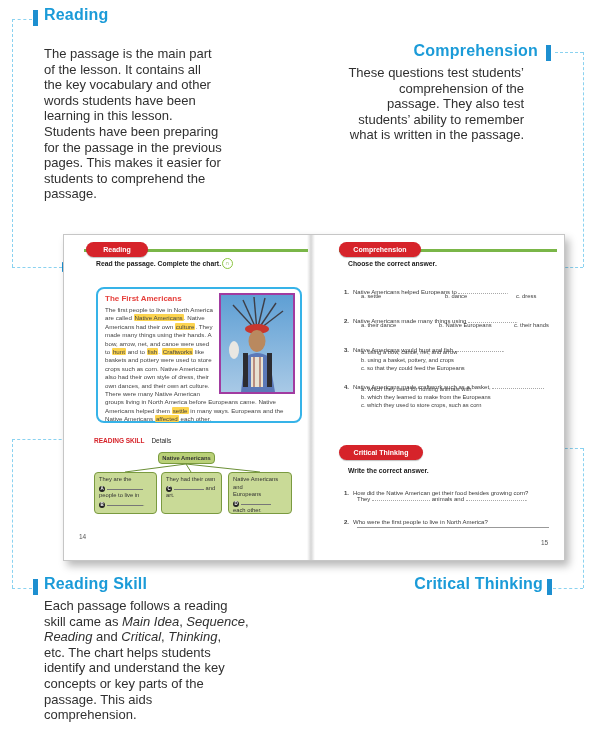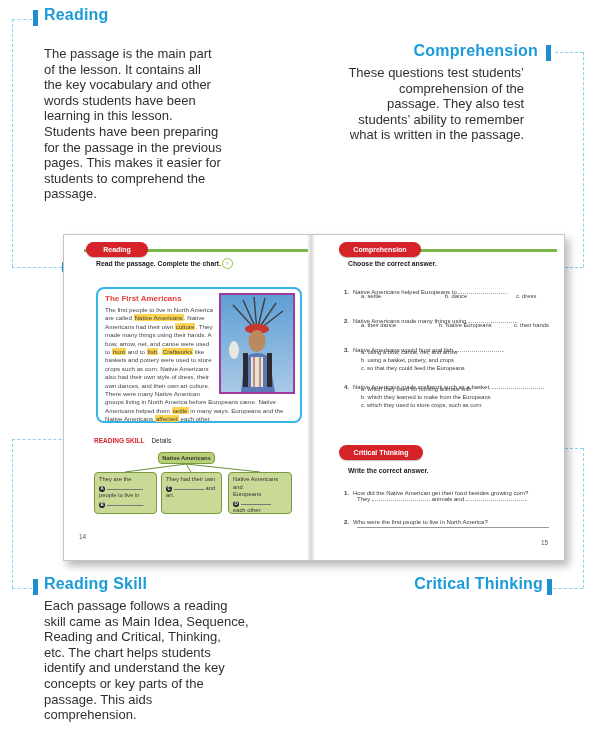--- a/index.html
+++ b/index.html
@@ -3,21 +3,21 @@
 <meta charset="utf-8">
 <style>
   html,body{margin:0;padding:0;background:#fff;}
   .page{position:relative;width:600px;height:741px;background:#fff;overflow:hidden;
         font-family:"Liberation Sans",sans-serif;color:#333;}
   
   .co-title{position:absolute;font-size:16px;font-weight:bold;color:#1b9bd8;letter-spacing:.2px;}
   .co-body{position:absolute;font-size:13px;line-height:15.6px;color:#303030;white-space:pre-line;}
   .bar{position:absolute;width:5px;height:16px;background:#1d8fd0;}
   .r{text-align:right;}
-  .it{}
+  .it{font-style:italic;}
   
   .dash-h{position:absolute;border-top:1px dashed #8ad2f0;height:0;}
   .dash-v{position:absolute;border-left:1px dashed #8ad2f0;width:0;}
   .arr{position:absolute;width:0;height:0;border-top:5px solid transparent;border-bottom:5px solid transparent;}
   .arr.right{border-left:16px solid #1d8fd0;}
   .arr.left{border-right:16px solid #1d8fd0;}
   
   .book{position:absolute;left:63px;top:234px;width:500px;height:325px;background:#fff;
         border:1px solid #c6c6c6;box-shadow:4px 5px 8px rgba(0,0,0,.28);}
   .spine{position:absolute;left:243px;top:0;width:8px;height:100%;

